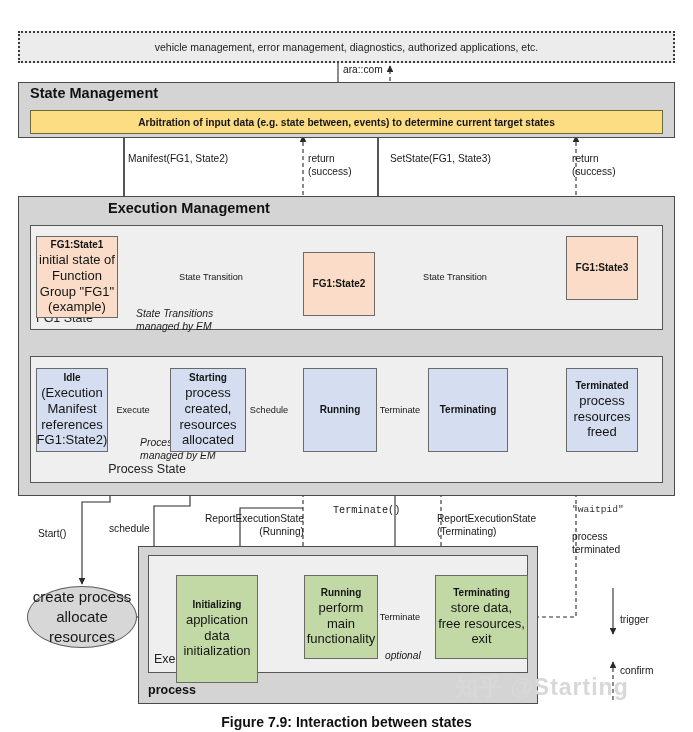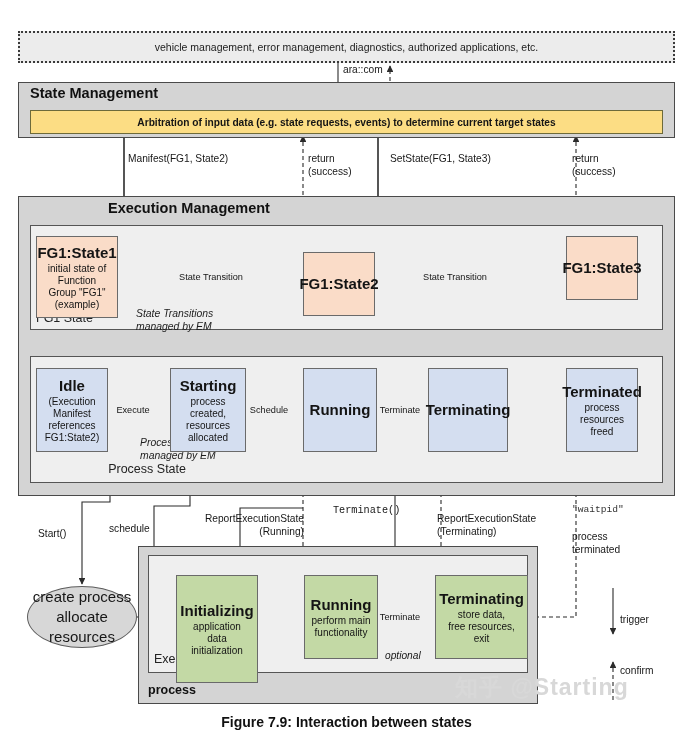--- a/index.html
+++ b/index.html
@@ -33,22 +33,22 @@
   .fg-note{left:136px;top:307px;width:175px;font-size:10.4px;font-style:italic;text-align:left;color:#1d1d1d;line-height:1.25;}
 
   .ps-panel{left:30px;top:356px;width:633px;height:127px;background:#efefef;border:1.3px solid #555;}
   .ps-label{left:36px;top:462px;width:150px;font-size:12.5px;text-align:right;color:#222;}
   .ps-note{left:140px;top:436px;width:160px;font-size:10.4px;font-style:italic;text-align:left;color:#1d1d1d;line-height:1.25;}
 
   
   .sbox{position:absolute;box-sizing:border-box;border:1.2px solid #6a6a6a;
         display:flex;flex-direction:column;align-items:center;justify-content:center;
         text-align:center;color:#141414;}
-  .sbox .hd{font-weight:bold;font-size:15px;margin-bottom:2px;}
-  .sbox .bd{font-size:10px;line-height:1.2;}
+  .sbox .hd{font-weight:bold;font-size:10px;margin-bottom:2px;}
+  .sbox .bd{font-size:13px;line-height:1.2;}
   .peach{background:#fadcc8;}
   .blue{background:#d4def0;}
   .green{background:#c3d9a5;}
 
   
   .proc-group{left:138px;top:546px;width:400px;height:158px;background:#d4d4d4;border:1.3px solid #4a4a4a;}
   .proc-label{left:148px;top:683px;width:140px;font-size:12.5px;font-weight:bold;text-align:left;color:#111;}
   .es-panel{left:148px;top:555px;width:380px;height:118px;background:#efefef;border:1.3px solid #555;}
   .es-label{left:154px;top:652px;width:170px;font-size:12.5px;text-align:left;color:#222;}
 
@@ -155,21 +155,21 @@
     </g>
   </svg>
 
   <div class="box consumers">
     <span>vehicle management, error management, diagnostics, authorized applications, etc.</span>
   </div>
 
   <div class="box sm-group"></div>
   <div class="txt sm-title">State Management</div>
   <div class="box sm-bar">
-    <span>Arbitration of input data (e.g. state requests, events) to determine current target states</span>
+    <span>Arbitration of input data (e.g. state between, events) to determine current target states</span>
   </div>
 
   <div class="box em-group"></div>
   <div class="txt em-title">Execution Management</div>
 
   <div class="box fg-panel"></div>
   <div class="txt fg-label">FG1 State</div>
   <div class="txt fg-note" style="white-space:pre-line;">State Transitions
 managed by EM</div>
 

